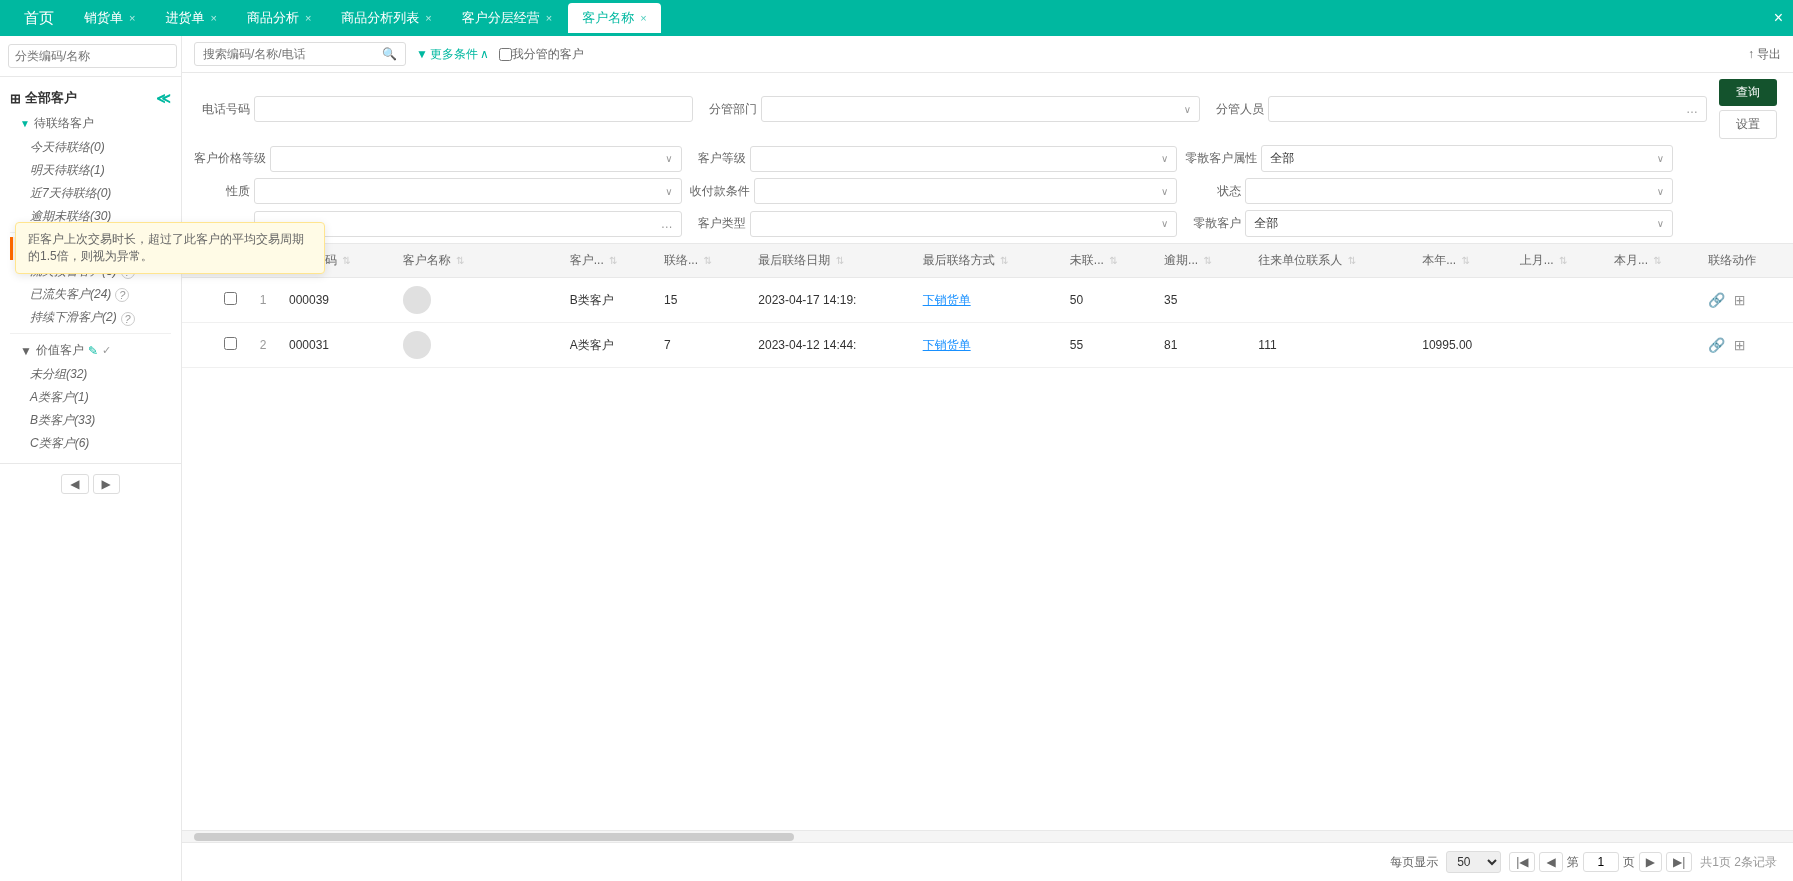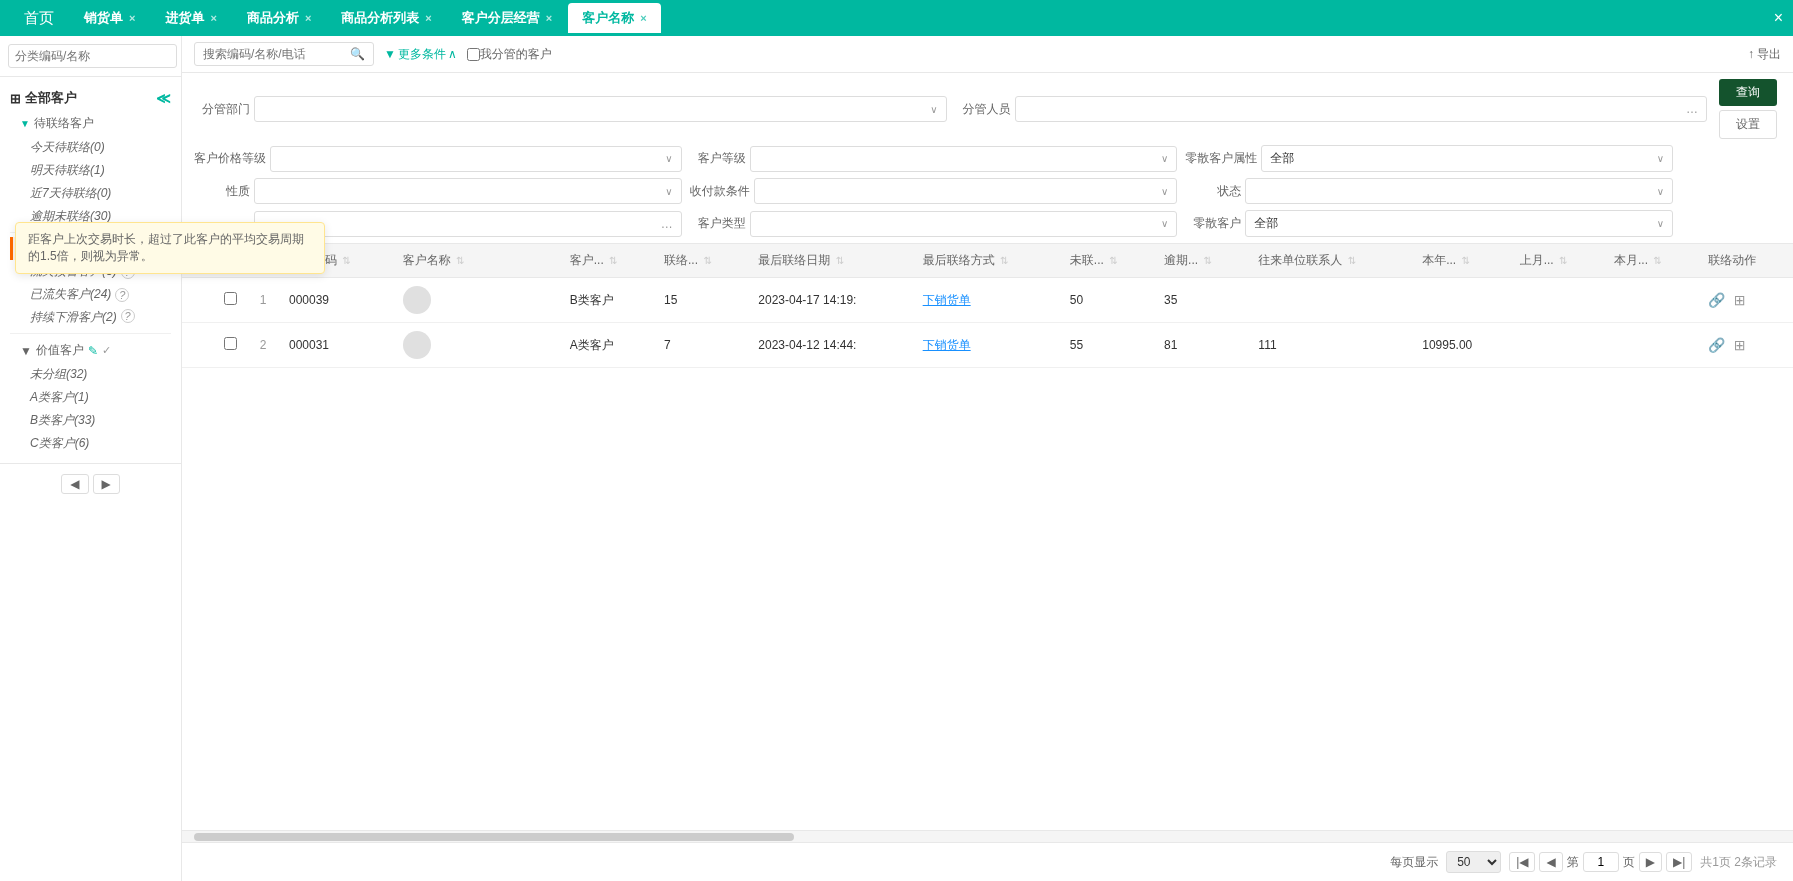--- a/index.html
+++ b/index.html
@@ -1,20 +1,20 @@
 <!DOCTYPE html>
 <html><head>
   <meta charset="utf-8">
   <style>
     * { margin: 0; padding: 0; box-sizing: border-box; }
     body { font-family: 'Microsoft YaHei', Arial, sans-serif; font-size: 12px; background: #f5f5f5; color: #333; width: 1793px; min-height: 881px; overflow: hidden; }
 
     
     .top-nav { display: flex; align-items: center; background: #00b8a0; height: 36px; padding: 0 10px; gap: 2px; }
-    .top-nav .nav-tab { color: #fff; padding: 6px 14px; cursor: pointer; border-radius: 4px 4px 0 0; font-size: 13px; white-space: nowrap; display: flex; align-items: center; gap: 4px; font-weight: bold; }
+    .top-nav .nav-tab { color: #fff; padding: 6px 14px; cursor: pointer; border-radius: 4px 4px 0 0; font-size: 13px; white-space: nowrap; display: flex; align-items: center; gap: 4px; }
     .top-nav .nav-tab.active { background: #fff; color: #00b8a0; }
     .top-nav .nav-tab .close-x { font-size: 11px; color: inherit; opacity: 0.7; margin-left: 2px; }
     .top-nav .nav-home { color: #fff; padding: 6px 14px; font-size: 15px; cursor: pointer; }
     .top-nav .top-close { margin-left: auto; color: #fff; font-size: 16px; cursor: pointer; }
 
     
     .main-layout { display: flex; height: calc(881px - 36px); }
 
     
     .sidebar { width: 182px; background: #fff; border-right: 1px solid #e8e8e8; display: flex; flex-direction: column; overflow-y: auto; flex-shrink: 0; }
@@ -33,21 +33,21 @@
     .sidebar-value-group .edit-icon { color: #00b8a0; font-size: 12px; cursor: pointer; }
 
     
     .tooltip-overlay { position: absolute; left: 15px; top: 222px; background: #fffbe6; border: 1px solid #ffe58f; border-radius: 4px; padding: 8px 12px; font-size: 12px; color: #666; max-width: 310px; z-index: 100; box-shadow: 0 2px 8px rgba(0,0,0,0.1); }
 
     
     .content { flex: 1; display: flex; flex-direction: column; overflow: hidden; }
 
     
     .filter-bar { background: #fff; padding: 6px 12px; display: flex; align-items: center; gap: 10px; border-bottom: 1px solid #e8e8e8; flex-shrink: 0; }
-    .filter-search { display: flex; align-items: center; border: 1px solid #ddd; border-radius: 3px; padding: 4px 8px; gap: 4px; width: 180px; }
+    .filter-search { display: flex; align-items: center; border: 1px solid #ddd; border-radius: 3px; padding: 4px 8px; gap: 4px; width: 212px; }
     .filter-search input { border: none; outline: none; font-size: 12px; color: #999; width: 100%; }
     .filter-search .icon { color: #999; }
     .filter-more { color: #00b8a0; cursor: pointer; display: flex; align-items: center; gap: 2px; font-size: 12px; }
     .filter-mine { display: flex; align-items: center; gap: 0; font-size: 12px; color: #666; cursor: pointer; }
     .filter-mine input[type=checkbox] { accent-color: #00b8a0; }
     .export-btn { margin-left: auto; color: #666; cursor: pointer; display: flex; align-items: center; gap: 3px; font-size: 12px; }
 
     
     .adv-filter { background: #fff; border-bottom: 1px solid #e8e8e8; padding: 6px 12px; flex-shrink: 0; }
     .adv-row { display: flex; align-items: center; gap: 8px; margin-bottom: 6px; }
@@ -169,21 +169,21 @@
         <span style="color:#999;font-size:11px;border:1px solid #ccc;border-radius:50%;width:14px;height:14px;display:inline-flex;align-items:center;justify-content:center;">?</span>
       </div>
       <div class="sidebar-item" style="display:flex;align-items:center;gap:4px;">
         <span>流失预警客户(3)</span>
         <span style="color:#999;font-size:11px;border:1px solid #ccc;border-radius:50%;width:14px;height:14px;display:inline-flex;align-items:center;justify-content:center;">?</span>
       </div>
       <div class="sidebar-item" style="display:flex;align-items:center;gap:4px;">
         <span>已流失客户(24)</span>
         <span style="color:#999;font-size:11px;border:1px solid #ccc;border-radius:50%;width:14px;height:14px;display:inline-flex;align-items:center;justify-content:center;">?</span>
       </div>
-      <div class="sidebar-item" style="display:flex;align-items:flex-start;gap:4px;">
+      <div class="sidebar-item" style="display:flex;align-items:flex-end;gap:4px;">
         <span>持续下滑客户(2)</span>
         <span style="color:#999;font-size:11px;border:1px solid #ccc;border-radius:50%;width:14px;height:14px;display:inline-flex;align-items:center;justify-content:center;">?</span>
       </div>
 
       <div class="sidebar-divider"></div>
 
       <div class="sidebar-value-group">
         <span class="tri">▼</span>
         <span>价值客户</span>
         <span class="edit-icon">✎</span>
@@ -233,20 +233,26 @@
       </div>
       <div class="export-btn">
         <span>↑</span>
         <span>导出</span>
       </div>
     </div>
 
     <div class="adv-filter">
 
       <div class="adv-row">
+        <div class="adv-field">
+          <span class="adv-label">电话号码</span>
+          <div class="adv-input" style="flex:2.5;">
+            <span></span>
+          </div>
+        </div>
         <div class="adv-field">
           <span class="adv-label">分管部门</span>
           <div class="adv-input" style="flex:2.5;">
             <span></span>
             <span class="down-arrow">∨</span>
           </div>
         </div>
         <div class="adv-field">
           <span class="adv-label">分管人员</span>
           <div class="adv-input" style="flex:2.5;">

